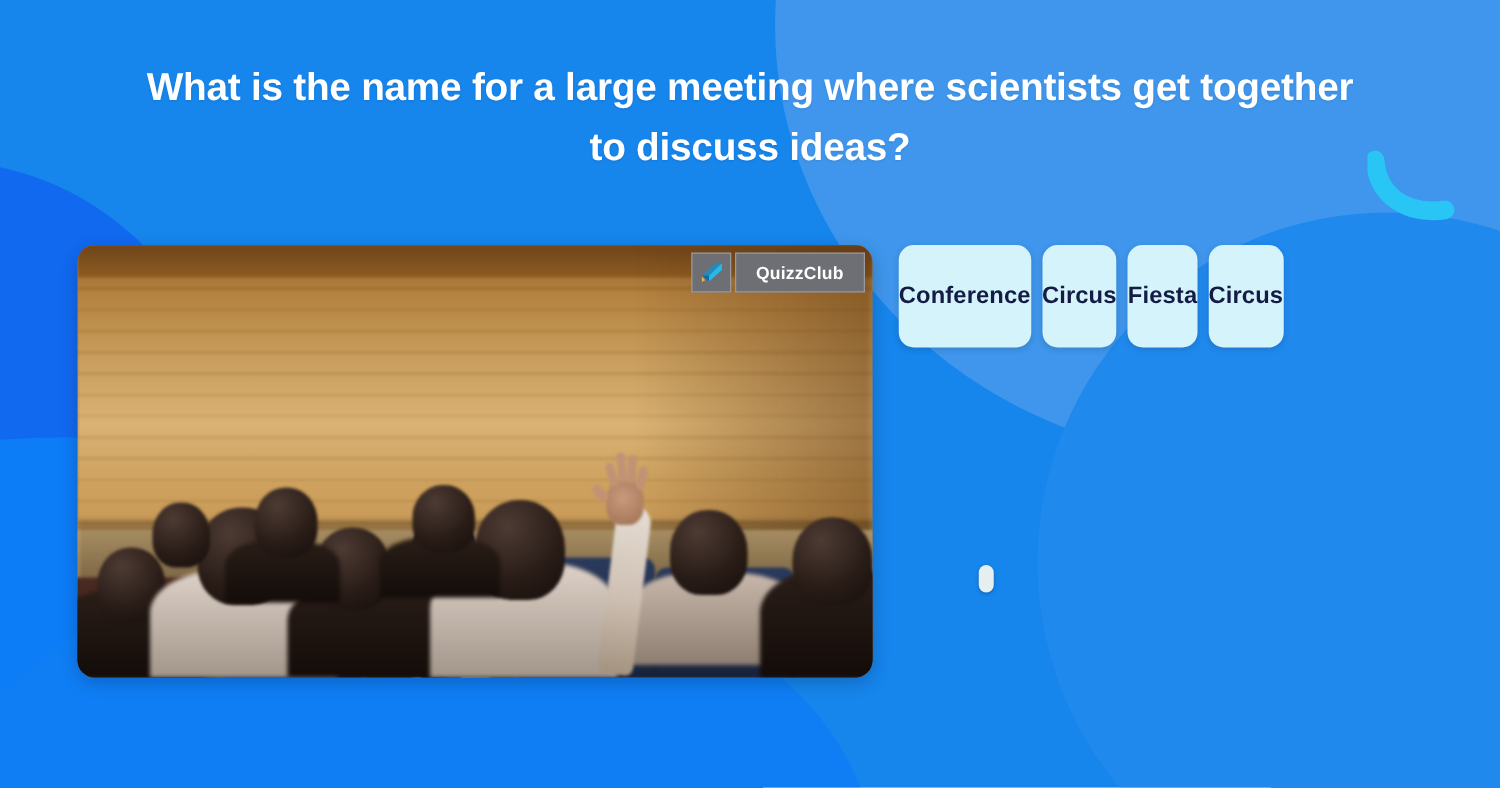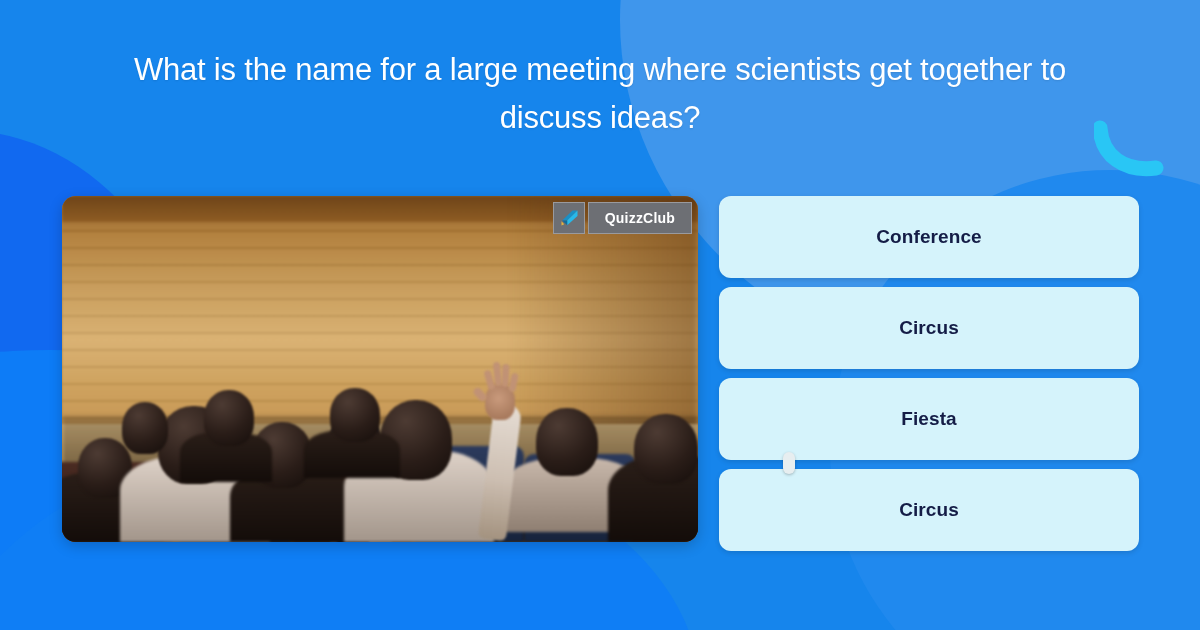--- a/index.html
+++ b/index.html
@@ -66,21 +66,21 @@
   }
 
   
   .question {
     position: absolute;
     top: 46px; left: 100px; right: 100px;
     text-align: center;
     color: #ffffff;
     font-size: 31px;
     line-height: 48px;
-    font-weight: normal;
+    font-weight: bold;
     letter-spacing: -0.2px;
     text-shadow: 0 1px 2px rgba(0,0,0,0.10);
     z-index: 5;
   }
 
   
   .photo-card {
     position: absolute;
     left: 62px; top: 196px;
     width: 636px; height: 346px;
@@ -253,21 +253,21 @@
     letter-spacing: 0.2px;
     padding: 0 16px;
     display: flex; align-items: center;
   }
 
   
   .answers {
     position: absolute;
     left: 719px; top: 196px;
     width: 420px;
-    display: flex; flex-direction: column; gap: 9px;
+    display: flex; flex-direction: row; gap: 9px;
     z-index: 5;
   }
   .answer {
     height: 82px;
     background: #d5f3fb;
     border-radius: 12px;
     display: flex; align-items: center; justify-content: center;
     color: #141c46;
     font-size: 19px;
     font-weight: bold;

